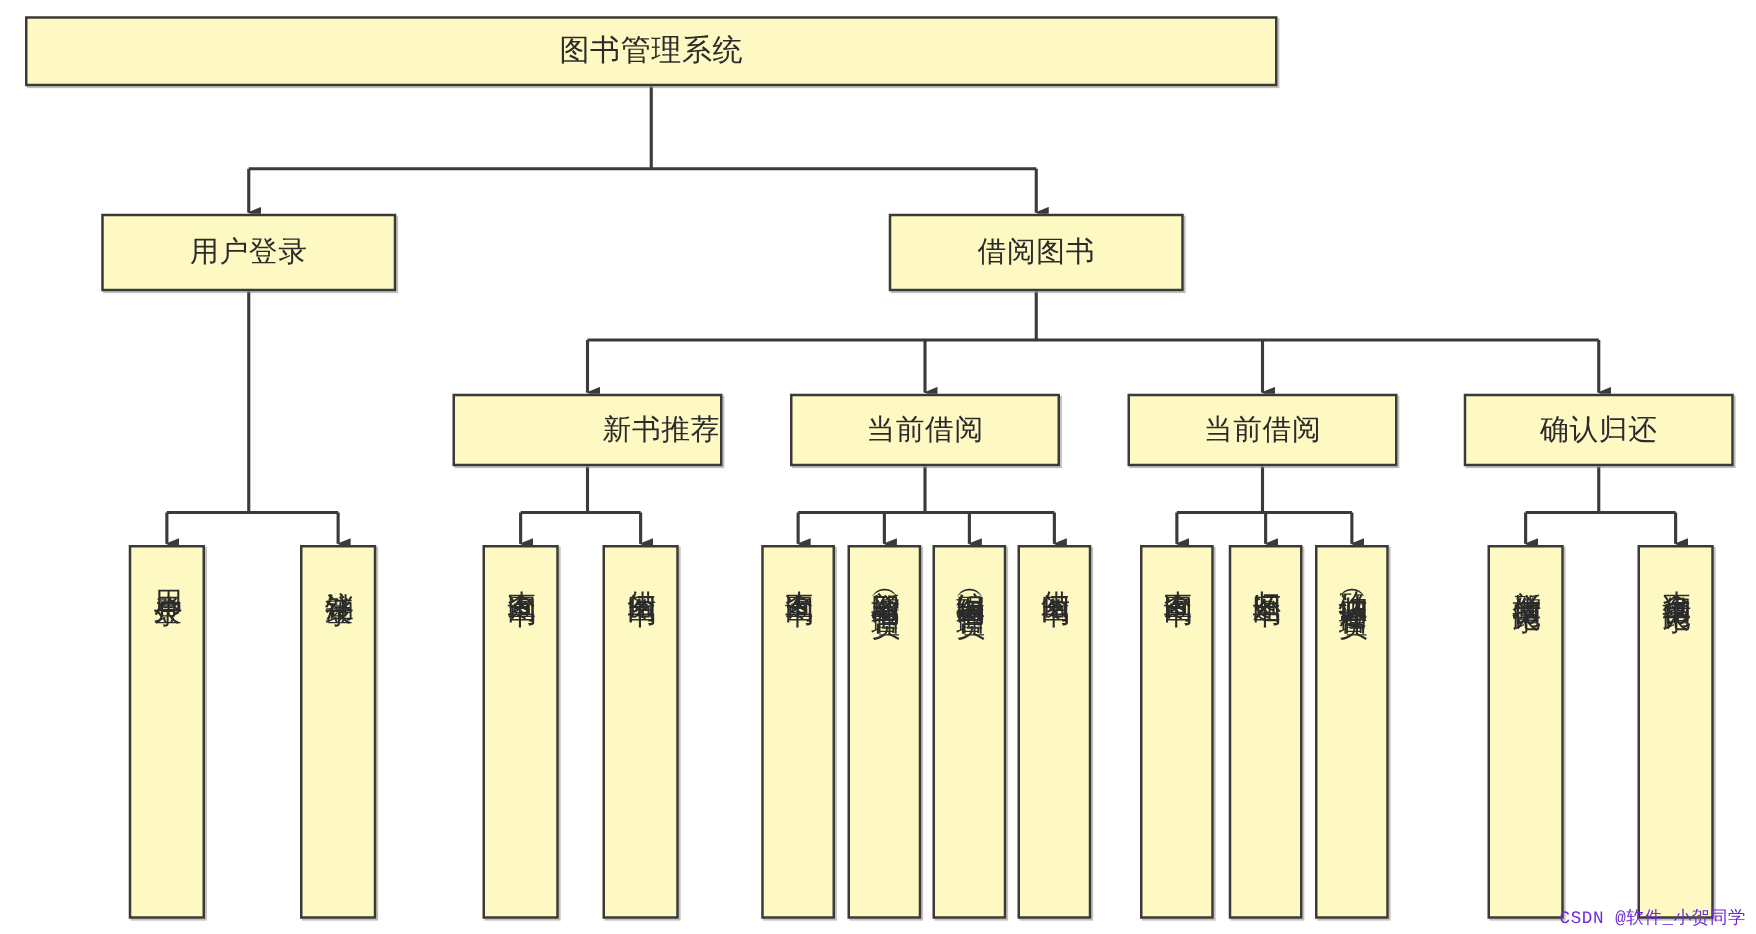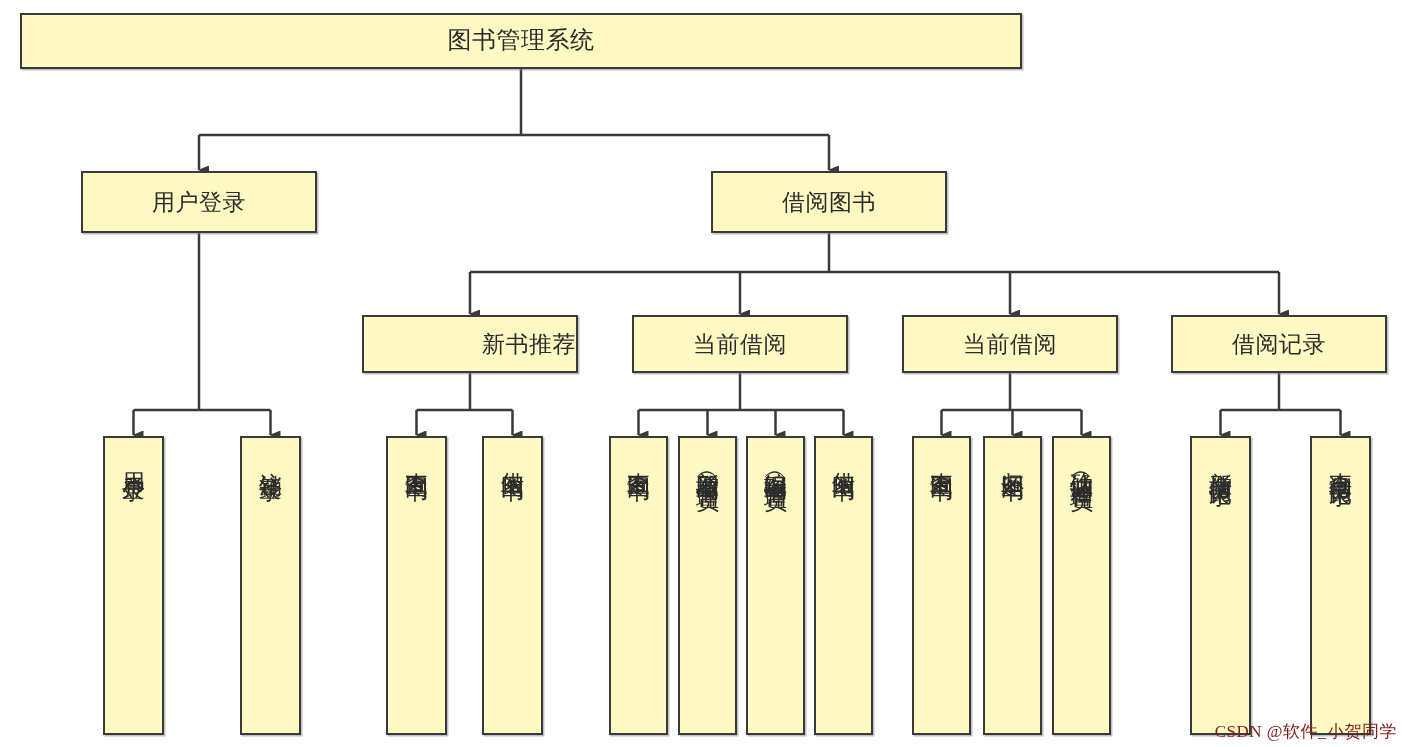--- a/index.html
+++ b/index.html
@@ -64,23 +64,23 @@
     text-orientation: upright;
     font-size: 23px;
     letter-spacing: 2.5px;
     line-height: 1;
     white-space: nowrap;
   }
   .watermark {
     position: absolute;
     right: 8px;
     bottom: 4px;
-    color: #7f1d1d;
-    font-size: 17px;
-    font-family: Liberation Serif, serif;
+    color: #6d28d9;
+    font-size: 14px;
+    font-family: Liberation Mono, monospace;
     letter-spacing: 0.5px;
     pointer-events: none;
     user-select: none;
     white-space: nowrap;
   }
 </style>
 </head>
 <body>
 
 <div id="diagram-root">
@@ -141,21 +141,21 @@
       <div class="node-box horizontal" style="left: 362px; top: 315px; width: 216px; height: 58px; justify-content: flex-end;">
         <span class="node-label">新书推荐</span>
       </div>
       <div class="node-box horizontal" style="left: 632px; top: 315px; width: 216px; height: 58px;">
         <span class="node-label">当前借阅</span>
       </div>
       <div class="node-box horizontal" style="left: 902px; top: 315px; width: 216px; height: 58px;">
         <span class="node-label">当前借阅</span>
       </div>
       <div class="node-box horizontal" style="left: 1171px; top: 315px; width: 216px; height: 58px;">
-        <span class="node-label">借阅记录</span>
+        <span class="node-label">确认归还</span>
       </div>
       <div class="node-box vertical" style="left: 103px; top: 436px; width: 61px; height: 299px;">
         <span class="node-label">用户登录</span>
       </div>
       <div class="node-box vertical" style="left: 240px; top: 436px; width: 61px; height: 299px;">
         <span class="node-label">注销登录</span>
       </div>
       <div class="node-box vertical" style="left: 386px; top: 436px; width: 61px; height: 299px;">
         <span class="node-label">查询图书</span>
       </div>

